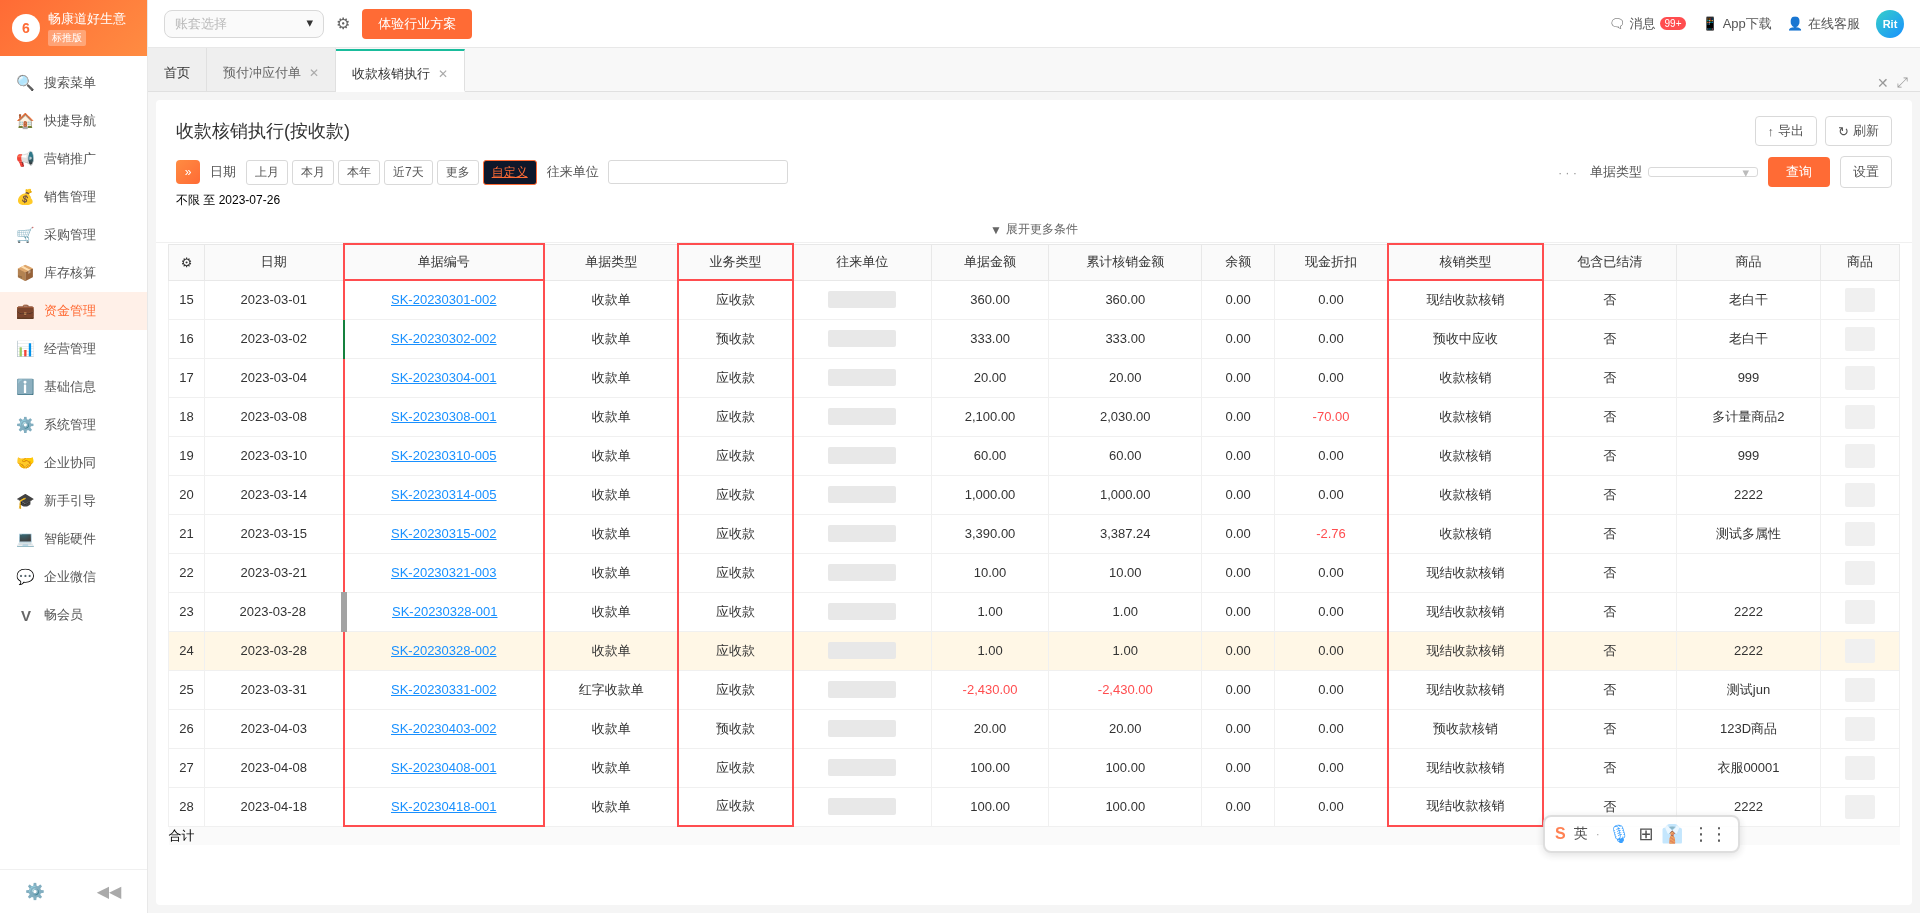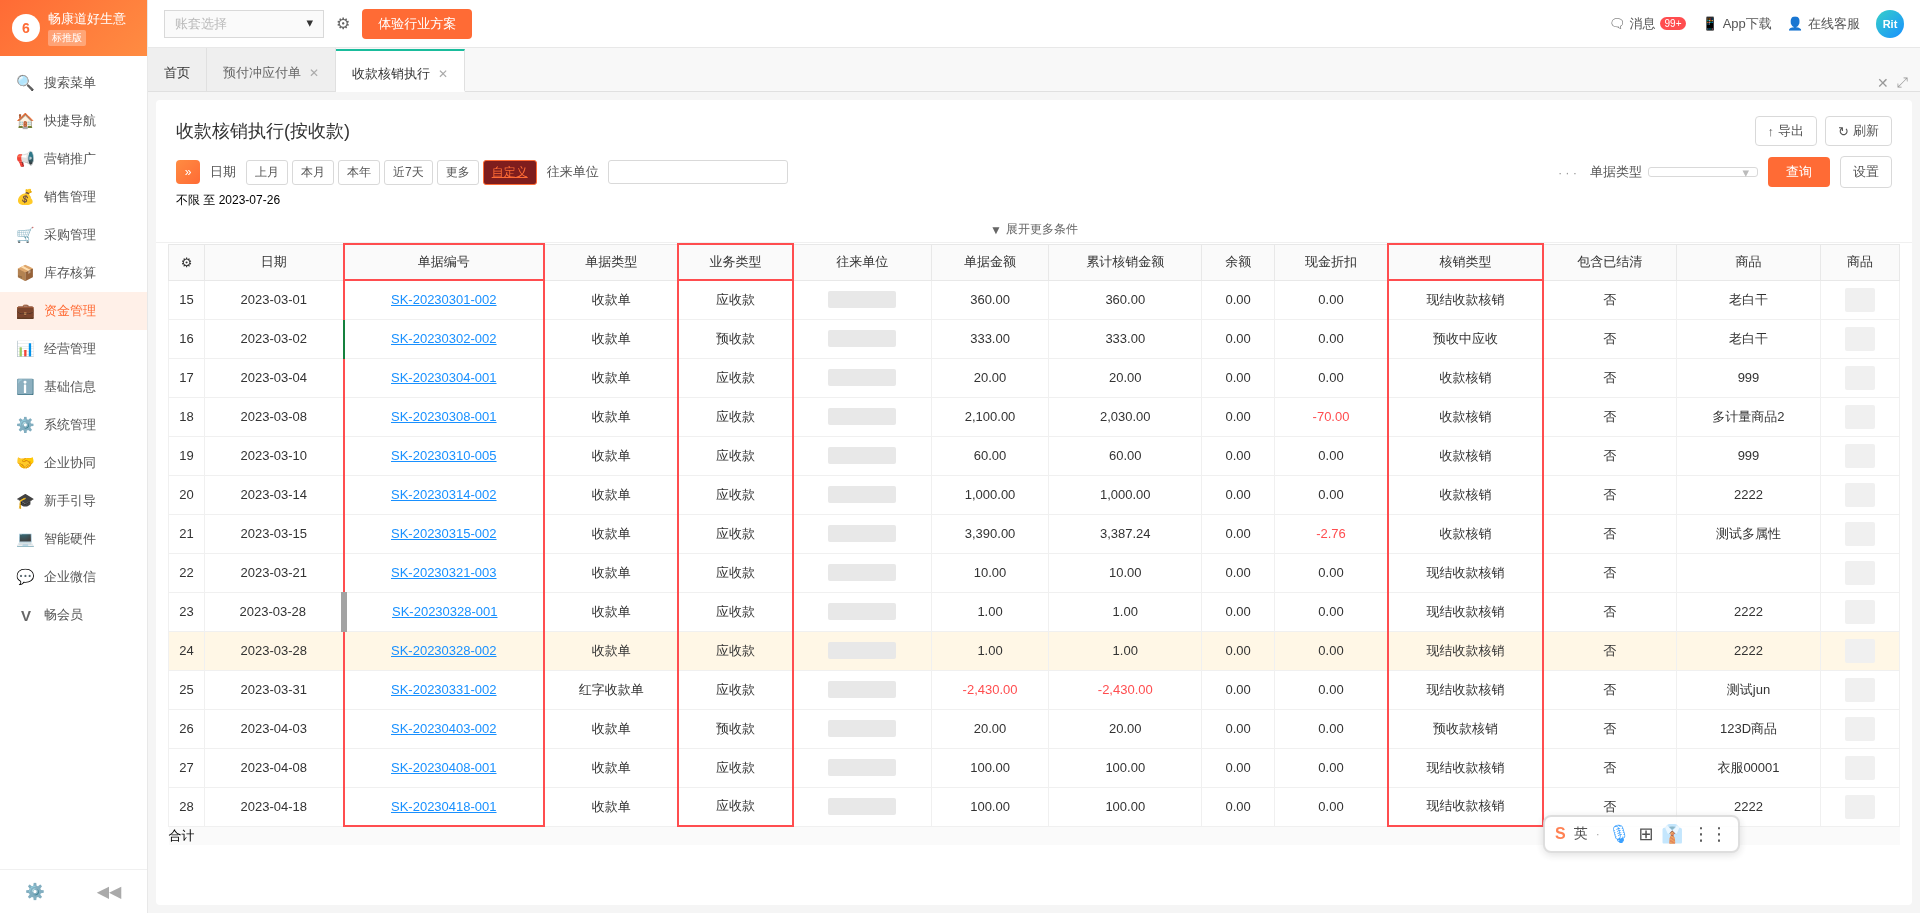--- a/index.html
+++ b/index.html
@@ -17,21 +17,21 @@
     .sidebar-item.active { background: #fff0e8; color: #ff6b35; font-weight: 500; }
     .sidebar-item-icon { font-size: 15px; width: 20px; text-align: center; }
     .sidebar-bottom { padding: 12px 0; border-top: 1px solid #f0f0f0; display: flex; align-items: center; justify-content: space-around; }
     .sidebar-bottom-icon { color: #aaa; font-size: 16px; cursor: pointer; }
 
     
     .main { flex: 1; display: flex; flex-direction: column; overflow: hidden; }
 
     
     .topbar { height: 48px; background: #fff; border-bottom: 1px solid #e8e8e8; display: flex; align-items: center; padding: 0 16px; gap: 12px; }
-    .topbar-selector { display: flex; align-items: flex-start; gap: 6px; border: 1px solid #d9d9d9; border-radius: 0; padding: 4px 10px; font-size: 13px; color: #333; cursor: pointer; min-width: 160px; background: #fafafa; }
+    .topbar-selector { display: flex; align-items: flex-start; gap: 6px; border: 1px solid #d9d9d9; border-radius: 8px; padding: 4px 10px; font-size: 13px; color: #333; cursor: pointer; min-width: 160px; background: #fafafa; }
     .topbar-settings { color: #666; font-size: 16px; cursor: pointer; }
     .topbar-btn-industry { background: #ff6b35; color: #fff; border: none; border-radius: 4px; padding: 6px 16px; font-size: 13px; cursor: pointer; font-weight: 500; }
     .topbar-right { margin-left: auto; display: flex; align-items: center; gap: 16px; }
     .topbar-right-item { display: flex; align-items: center; gap: 4px; color: #555; font-size: 13px; cursor: pointer; }
     .badge { background: #ff4d4f; color: #fff; font-size: 10px; border-radius: 8px; padding: 1px 5px; }
     .topbar-avatar { width: 28px; height: 28px; background: linear-gradient(135deg, #36cfc9, #1890ff); border-radius: 50%; }
 
     
     .tabbar { height: 44px; background: #f8f8f8; border-bottom: 1px solid #e0e0e0; display: flex; align-items: end; padding-left: 0; }
     .tab { display: flex; align-items: center; gap: 6px; padding: 16px 16px 9px; font-size: 13px; color: #666; cursor: pointer; border-right: 1px solid #e0e0e0; background: #efefef; height: 100%; }
@@ -220,21 +220,21 @@
 
       <div style="padding:10px 20px 4px; display:flex; align-items:center; gap:10px; flex-wrap:wrap;">
         <button class="filter-collapse-btn">»</button>
         <span style="color:#555;font-size:13px;">日期</span>
         <div style="display:flex;gap:4px;">
           <button class="filter-date-btn">上月</button>
           <button class="filter-date-btn">本月</button>
           <button class="filter-date-btn">本年</button>
           <button class="filter-date-btn">近7天</button>
           <button class="filter-date-btn">更多</button>
-          <button class="filter-date-btn filter-date-custom" style="color:#ff6b35;border-color:#ff6b35;background:#7f1d1d;text-decoration:underline;">自定义</button>
+          <button class="filter-date-btn filter-date-custom" style="color:#ff6b35;border-color:#ff6b35;background:#0f172a;text-decoration:underline;">自定义</button>
         </div>
 
         <div style="flex:1;min-width:200px;">
           <span style="color:#555;font-size:13px;margin-right:6px;">往来单位</span>
           <input class="filter-input" type="text" placeholder="" style="width: 180px;">
         </div>
         <span class="filter-dots">···</span>
         <div style="display:flex;align-items:center;gap:6px;">
           <span style="color:#555;font-size:13px;">单据类型</span>
           <div style="border:1px solid #d9d9d9;border-radius:3px;padding:4px 100px 4px 8px;background:#fff;color:#bbb;font-size:13px;cursor:pointer;position:relative;">
@@ -353,21 +353,21 @@
     <td>0.00</td>
     <td style="">0.00</td>
     <td style="border-left:2px solid #ff4d4f;border-right:2px solid #ff4d4f;">收款核销</td>
     <td>否</td>
     <td>999</td>
     <td><span style="display:inline-block;width:30px;height:24px;background:#f0f0f0;vertical-align:middle;border-radius:2px;"></span></td>
   </tr>
               <tr>
     <td>20</td>
     <td>2023-03-14</td>
-    <td style="border-left:2px solid #ff4d4f;border-right:2px solid #ff4d4f;"><a class="link-text">SK-20230314-002</a></td>
+    <td style="border-left:2px solid #ff4d4f;border-right:2px solid #ff4d4f;"><a class="link-text">SK-20230314-005</a></td>
     <td>收款单</td>
     <td style="border-left:2px solid #ff4d4f;border-right:2px solid #ff4d4f;">应收款</td>
     <td><span style="color:#bbb;background:#e8e8e8;border-radius:2px;padding:1px 16px;">&nbsp;&nbsp;&nbsp;&nbsp;&nbsp;&nbsp;&nbsp;&nbsp;&nbsp;&nbsp;</span></td>
     <td style="">1,000.00</td>
     <td style="">1,000.00</td>
     <td>0.00</td>
     <td style="">0.00</td>
     <td style="border-left:2px solid #ff4d4f;border-right:2px solid #ff4d4f;">收款核销</td>
     <td>否</td>
     <td>2222</td>

